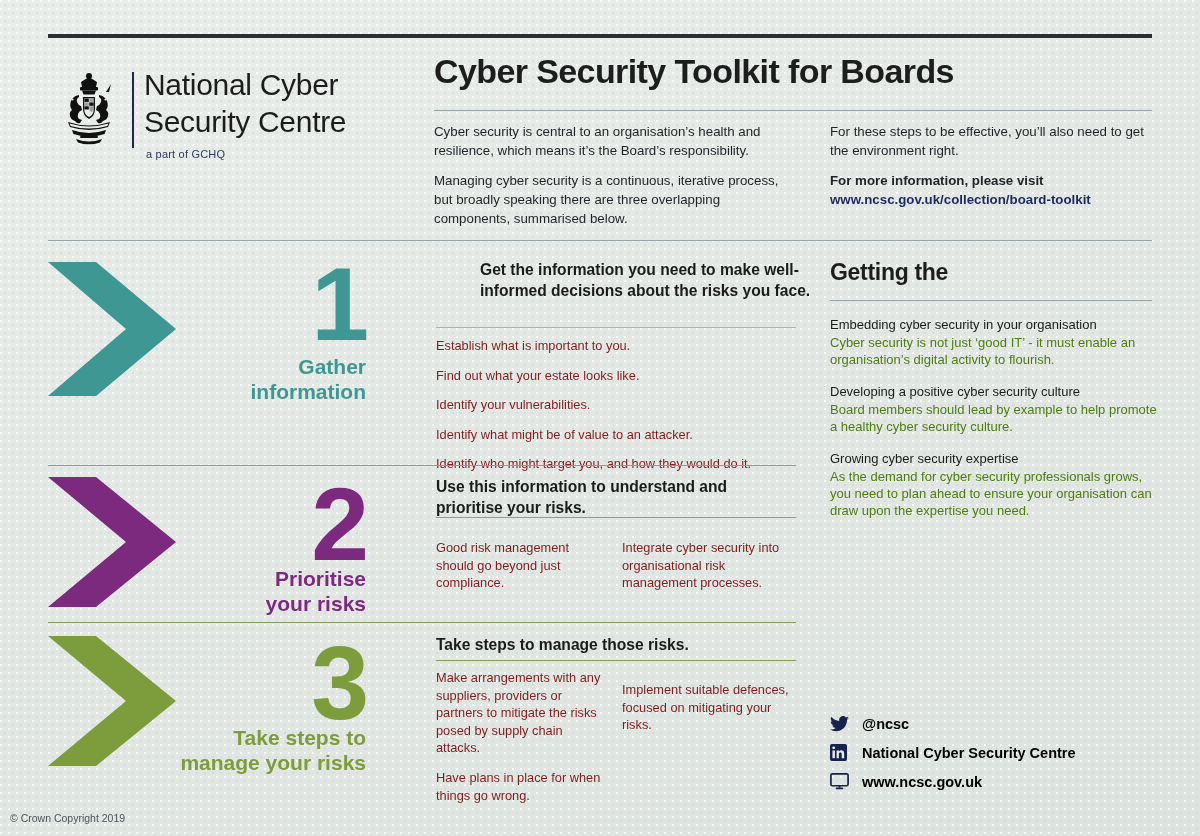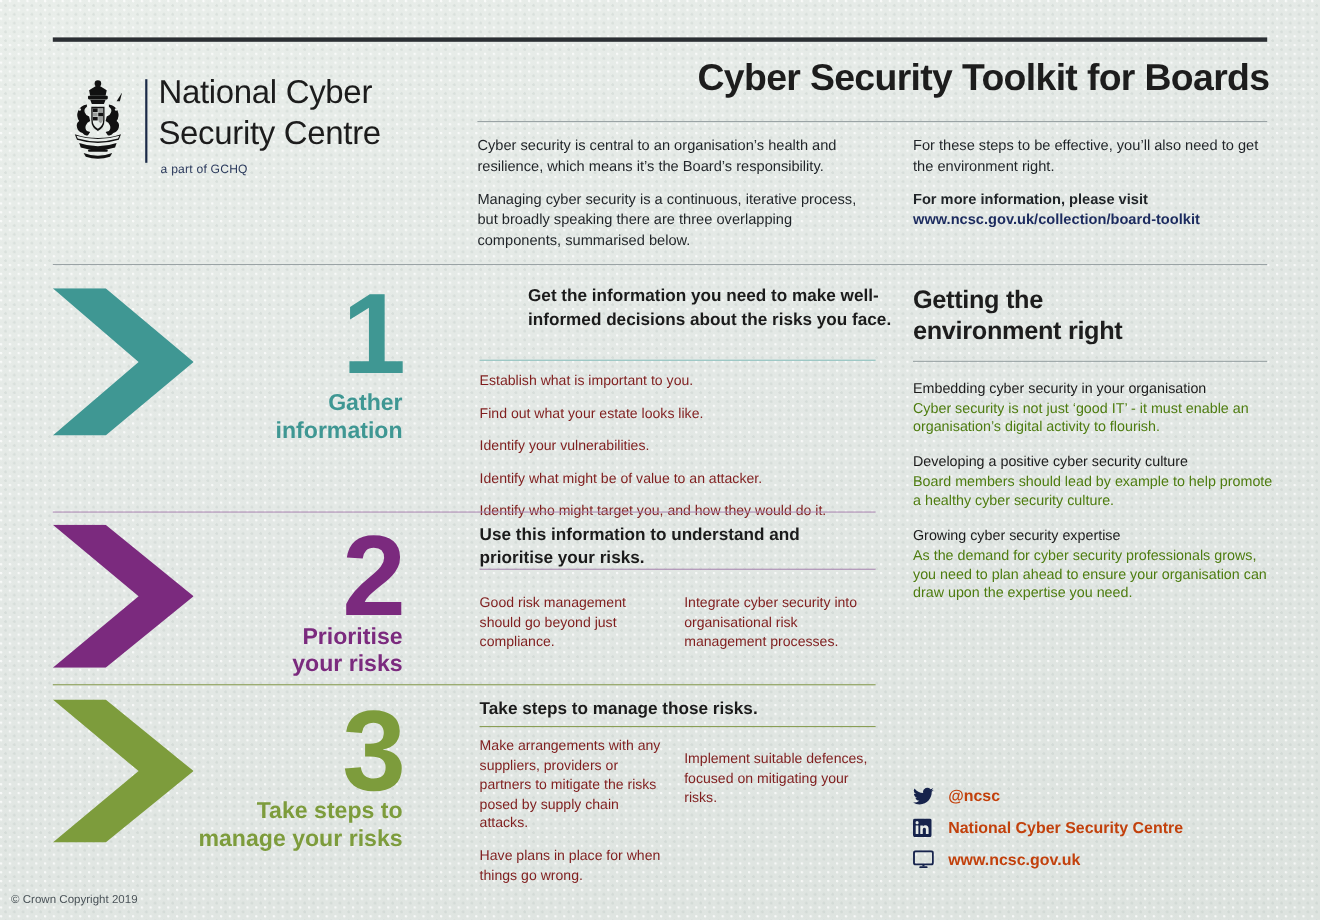--- a/index.html
+++ b/index.html
@@ -34,21 +34,21 @@
   #logo-divider { position:absolute; left:84px; top:4px; width:2px; height:76px; background:#1b2a47; }
   #logo-words { position:absolute; left:96px; top:-2px; }
   .logo-line {
     font-size:30px; line-height:37px; color:#1c1c1c;
     font-family:"Liberation Sans", sans-serif; letter-spacing:-0.3px;
   }
   #gchq { position:absolute; left:98px; top:80px; font-size:11px; color:#2b3a5c; letter-spacing:0.2px; }
 
   #title {
     position:absolute; left:434px; top:52px; width:720px;
-    font-size:34px; font-weight:bold; color:#1d1d1d; letter-spacing:-0.6px;text-align:right;
+    font-size:34px; font-weight:bold; color:#1d1d1d; letter-spacing:-0.6px;
   }
 
   .intro-col { position:absolute; font-size:13.3px; line-height:19px; color:#1f2327; }
   .intro-col p { margin-bottom:11px; }
   #intro-left { left:434px; top:122px; width:350px; }
   #intro-right { left:830px; top:122px; width:330px; }
   #intro-right .bold { font-weight:bold; }
   #intro-right .link { font-weight:bold; color:#1b2a5e; }
 
   
@@ -79,21 +79,21 @@
   #env-rule { margin-top:14px; height:1px; background:#9aa3a5; width:322px; }
   .env-item { margin-top:16px; }
   .env-item:first-of-type { margin-top:13px; }
   .env-h { font-size:13px; font-weight:normal; color:#1b1b1b; margin-bottom:2px; }
   .env-p { font-size:13px; line-height:17px; color:#4d7c0f; }
 
   
   #social { position:absolute; left:830px; top:710px; width:340px; }
   .soc-row { display:flex; align-items:center; height:27px; margin-bottom:2px; }
   .soc-icon { width:22px; height:18px; margin-right:10px; flex:0 0 22px; display:flex; align-items:center; }
-  .soc-text { font-size:14.5px; font-weight:bold; color:#c2410c; }
+  .soc-text { font-size:14.5px; font-weight:bold; color:#000000; }
 
   #copyright { position:absolute; left:10px; top:812px; font-size:10.5px; color:#4a5358; }
 </style>
 </head>
 <body>
 
 <div id="texture"></div>
 
 <div id="page">
 
@@ -220,21 +220,20 @@
       <p>Have plans in place for when things go wrong.</p>
     </div>
     <div class="step-body" style="left:622px; top:669px; width:174px;">
       <p>Implement suitable defences, focused on mitigating your risks.</p>
     </div>
   </div>
 
   <div id="env">
     <div id="env-title">
       <div>Getting the</div>
-      <div>environment right</div>
     </div>
     <div id="env-rule"></div>
 
     <div class="env-item">
       <div class="env-h">Embedding cyber security in your organisation</div>
       <div class="env-p">Cyber security is not just ‘good IT’ - it must enable an organisation’s digital activity to flourish.</div>
     </div>
     <div class="env-item">
       <div class="env-h">Developing a positive cyber security culture</div>
       <div class="env-p">Board members should lead by example to help promote a healthy cyber security culture.</div>

